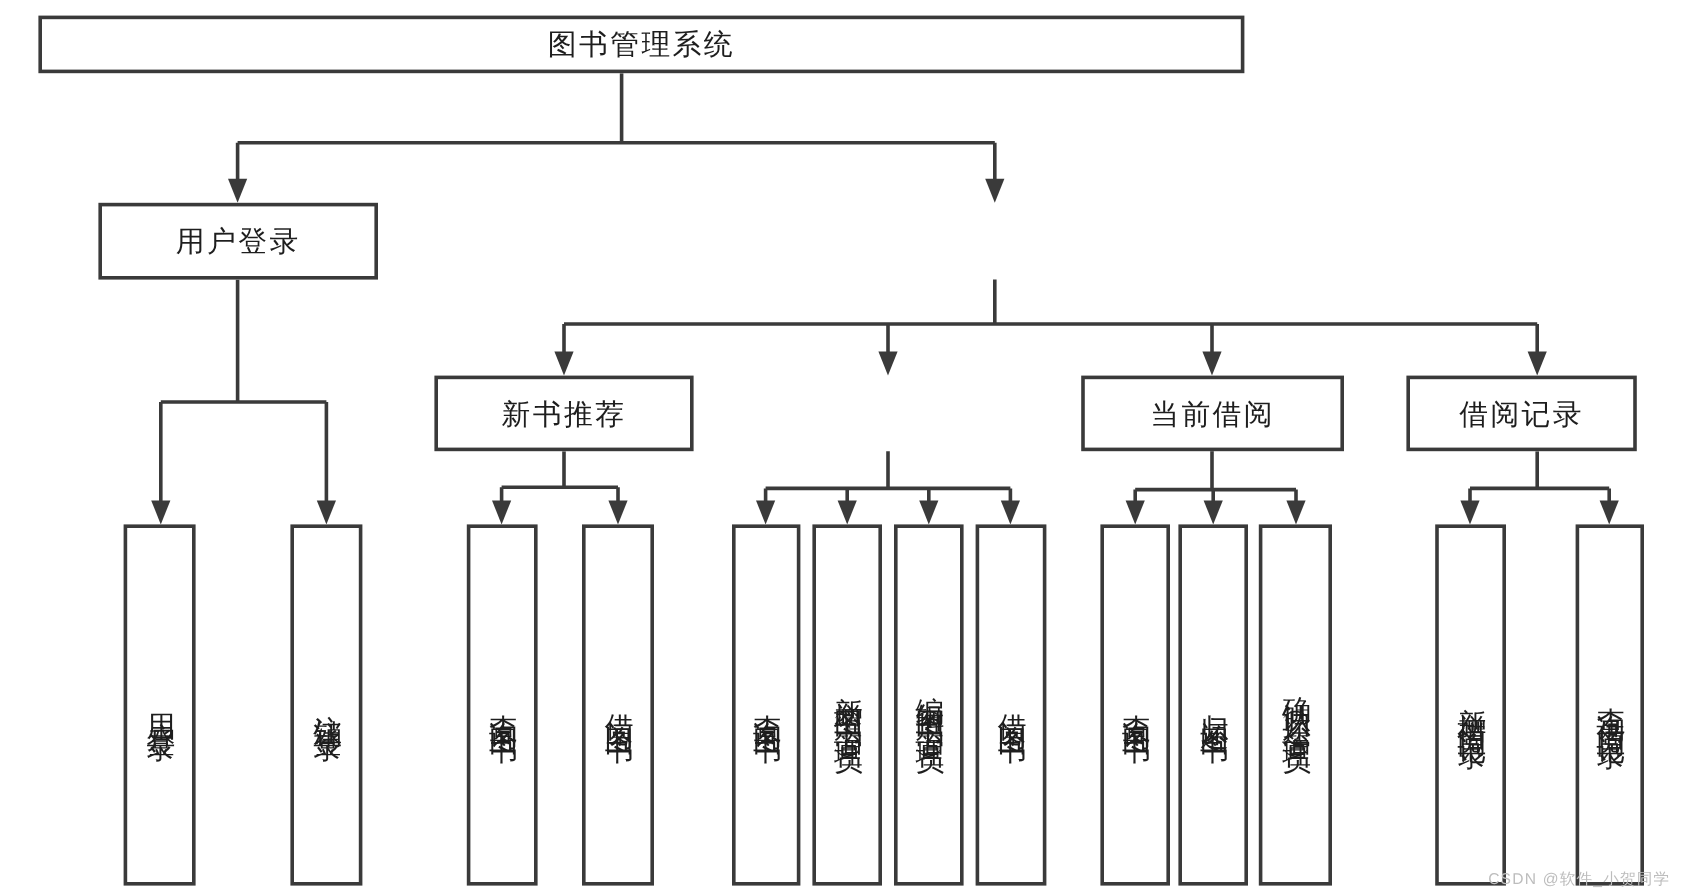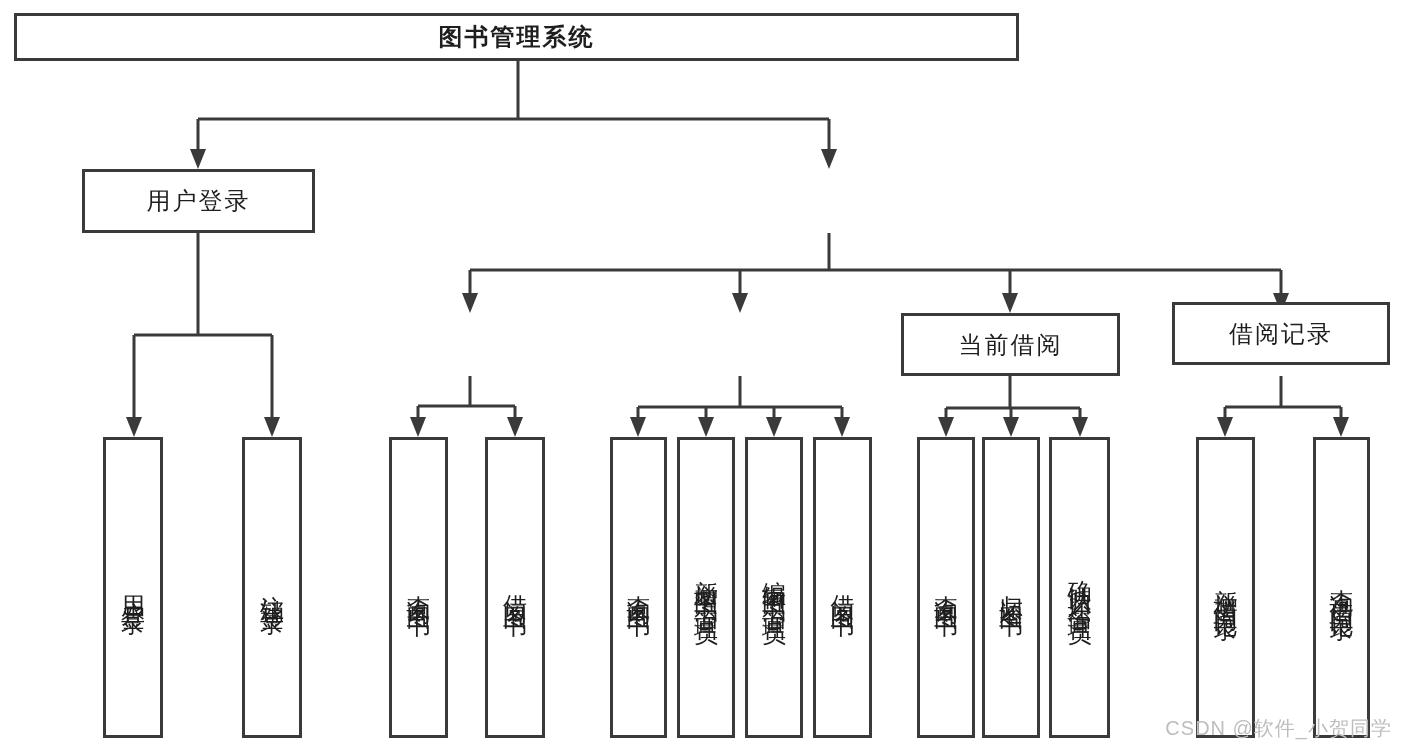--- a/index.html
+++ b/index.html
@@ -41,21 +41,21 @@
     text-orientation:mixed;
     font-size:24px;
     letter-spacing:6px;
     line-height:1;
     color:var(--text);
     white-space:nowrap;
   }
   .watermark{
     position:absolute;
     right:13px;bottom:5px;
-    font-size:20px;
+    font-size:13px;
     color:var(--watermark);
     letter-spacing:1px;
     white-space:nowrap;
   }
 </style>
 </head>
 <body>
 
 <div class="canvas">
 
@@ -88,26 +88,27 @@
     <path d="M1010 375 V408 M946 408 H1080 M946 408 V419 M1011 408 V419 M1080 408 V419"></path>
     <polygon points="938,417 954,417 946,437"></polygon>
     <polygon points="1003,417 1019,417 1011,437"></polygon>
     <polygon points="1072,417 1088,417 1080,437"></polygon>
 
     <path d="M1281 376 V407 M1225 407 H1341 M1225 407 V419 M1341 407 V419"></path>
     <polygon points="1217,417 1233,417 1225,437"></polygon>
     <polygon points="1333,417 1349,417 1341,437"></polygon>
   </svg>
 
-  <div class="hbox" style="left:14px;top:13px;width:1005px;height:48px;font-weight:bold;">图书管理系统</div>
+  <div class="hbox" style="left:32px;top:13px;width:1005px;height:48px;">图书管理系统</div>
 
   <div class="hbox" style="left:82px;top:169px;width:233px;height:64px;">用户登录</div>
 
+  <div class="hbox" style="left:362px;top:313px;width:216px;height:63px;">新书推荐</div>
   <div class="hbox" style="left:901px;top:313px;width:219px;height:63px;">当前借阅</div>
-  <div class="hbox" style="left:1172px;top:302px;width:218px;height:63px;">借阅记录</div>
+  <div class="hbox" style="left:1172px;top:313px;width:192px;height:63px;">借阅记录</div>
 
   <div class="vbox" style="left:103px;width:60px;">
     <span>用户登录</span>
   </div>
   <div class="vbox" style="left:242px;width:60px;">
     <span>注销登录</span>
   </div>
 
   <div class="vbox" style="left:389px;width:59px;">
     <span>查询图书</span>

